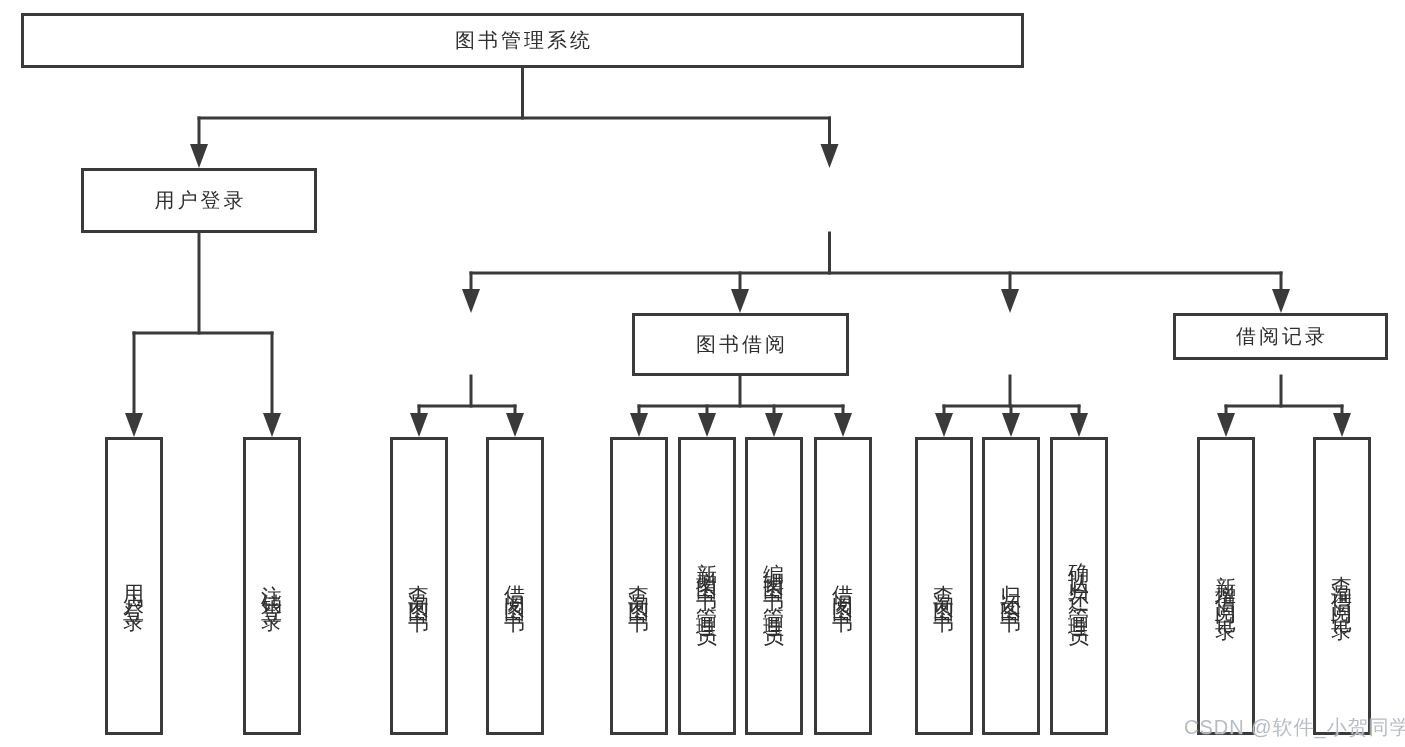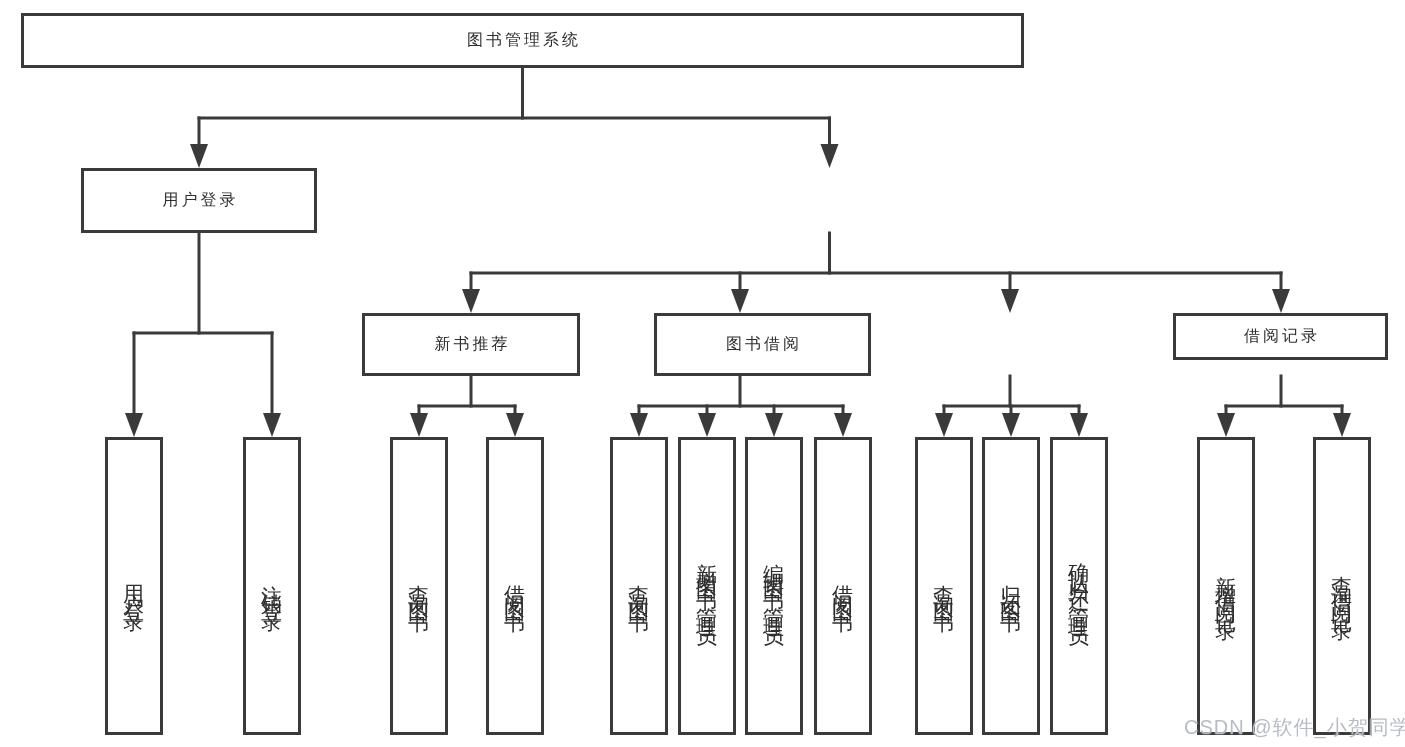--- a/index.html
+++ b/index.html
@@ -39,21 +39,21 @@
     box-sizing:border-box;
     border:3px solid var(--line);
     background:var(--background);
     display:flex;
     align-items:center;
     justify-content:center;
     color:var(--text);
     z-index:2;
   }
   .hnode{
-    font-size:16px;
+    font-size:20px;
     letter-spacing:3px;
     text-indent:3px;
     white-space:nowrap;
   }
   .root{
     left:21px;top:13px;width:1003px;height:55px;
   }
   .leaf{
     top:437px;
     width:58px;
@@ -62,21 +62,21 @@
     text-orientation:mixed;
     font-size:21px;
     letter-spacing:9px;
     line-height:1;
   }
   
   #n-login  {left:81px;  top:168px; width:236px; height:65px;}
   #n-manage {left:712px; top:168px; width:235px; height:65px;}
   
   #n-newbook {left:362px;  top:313px; width:218px; height:63px;}
-  #n-borrow  {left:632px;  top:313px; width:217px; height:63px;margin-left:22px;}
+  #n-borrow  {left:632px;  top:313px; width:217px; height:63px;}
   #n-current {left:902px;  top:313px; width:216px; height:63px;}
   #n-records {left:1173px; top:313px; width:215px; height:47px;}
   
   #lf-login-1   {left:105px;}
   #lf-login-2   {left:243px;}
   #lf-newbook-1 {left:390px;}
   #lf-newbook-2 {left:486px;}
   #lf-borrow-1  {left:610px;}
   #lf-borrow-2  {left:678px;}
   #lf-borrow-3  {left:745px;}
@@ -176,21 +176,20 @@
       <line x1="1342" y1="406" x2="1342" y2="414"></line>
       <polygon points="1217,413 1235,413 1226,437"></polygon>
       <polygon points="1333,413 1351,413 1342,437"></polygon>
     </g>
   </svg>
 
   <div class="node hnode root">图书管理系统</div>
 
   <div class="node hnode" id="n-login">用户登录</div>
 
-  <div class="node hnode" id="n-newbook">新书推荐</div>
   <div class="node hnode" id="n-borrow">图书借阅</div>
   <div class="node hnode" id="n-records">借阅记录</div>
 
   <div class="node leaf" id="lf-login-1">用户登录</div>
   <div class="node leaf" id="lf-login-2">注销登录</div>
 
   <div class="node leaf" id="lf-newbook-1">查询图书</div>
   <div class="node leaf" id="lf-newbook-2">借阅图书</div>
 
   <div class="node leaf" id="lf-borrow-1">查询图书</div>

